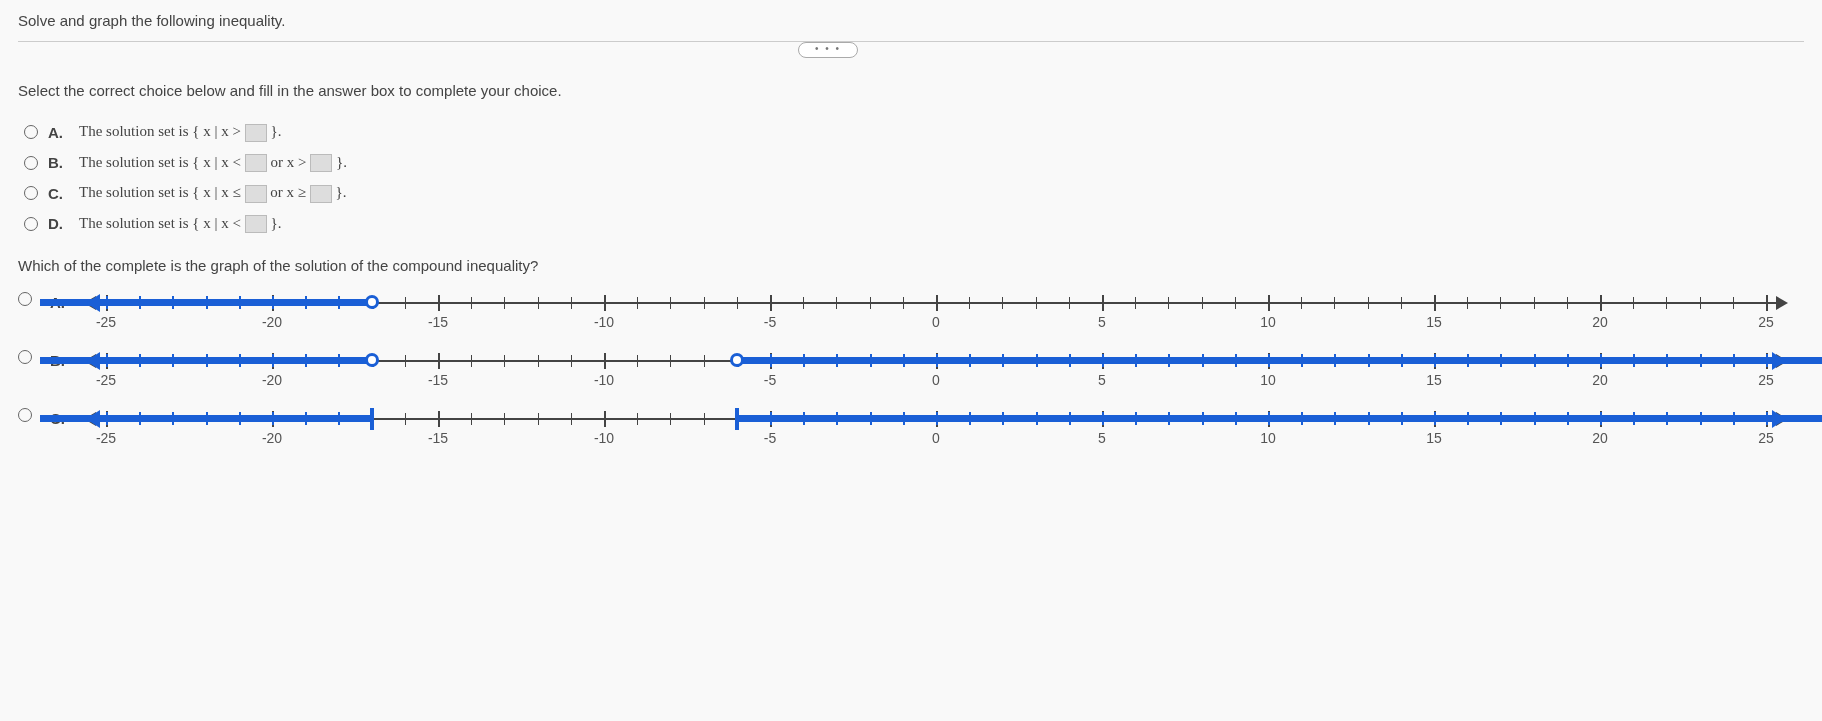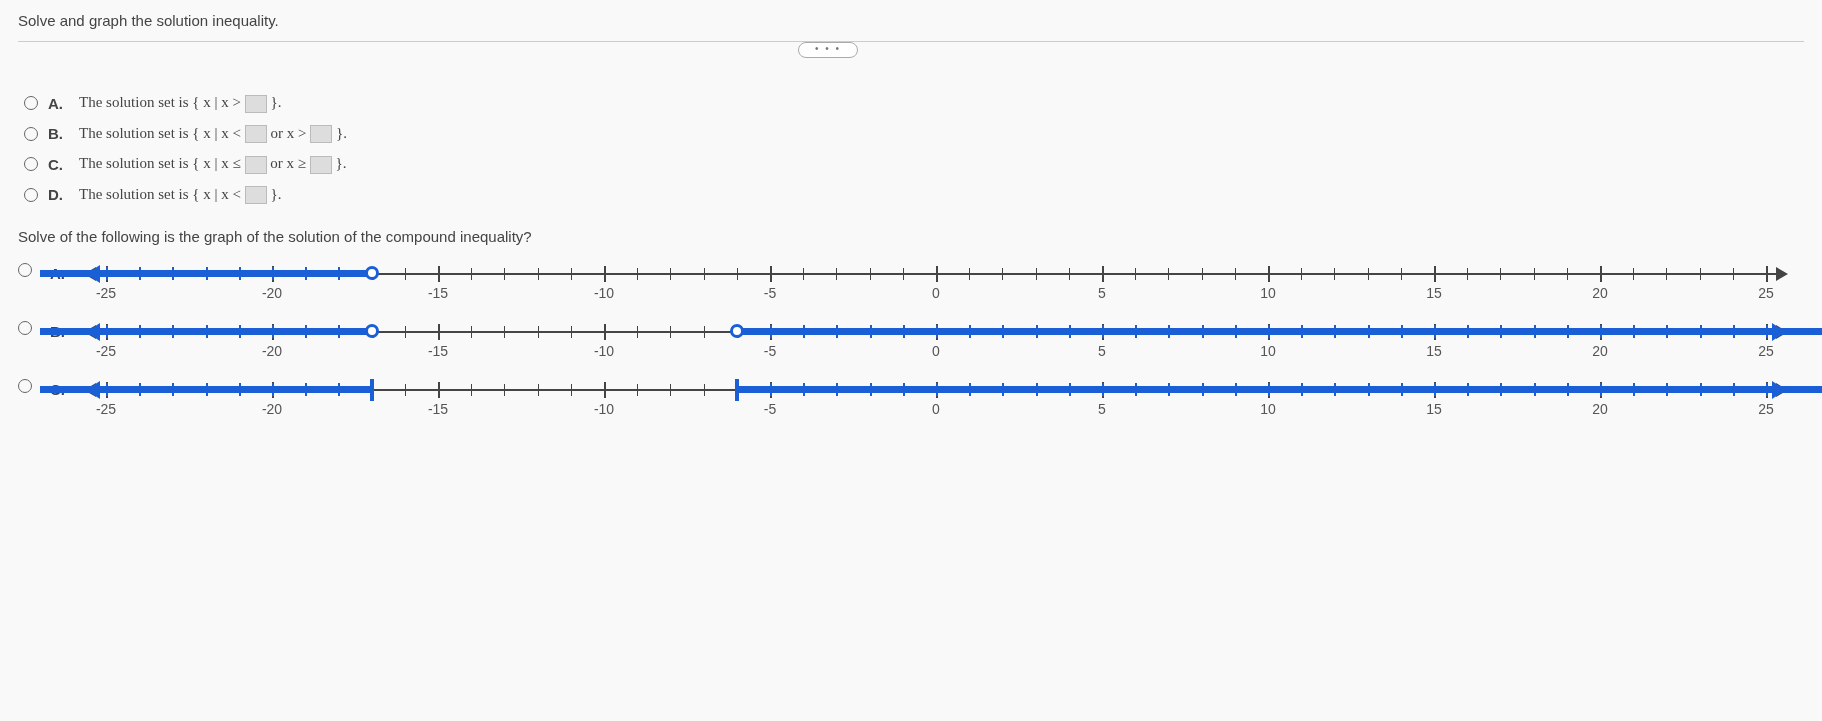--- a/index.html
+++ b/index.html
@@ -34,24 +34,25 @@
     .ray-tick { position:absolute; top:4px; width:2px; height:13px; background:#1a5fd6; }
     .endpoint-open { position:absolute; top:3px; width:14px; height:14px; border:3px solid #1a5fd6; border-radius:50%; background:#fff; transform:translateX(-50%); }
     .endpoint-bracket { position:absolute; top:0px; width:4px; height:22px; background:#1a5fd6; transform:translateX(-50%); }
     .blue-arrow-right { position:absolute; top:2px; width:0; height:0; border-left:14px solid #1a5fd6; border-top:9px solid transparent; border-bottom:9px solid transparent; }
     .blue-arrow-left  { position:absolute; top:2px; width:0; height:0; border-right:14px solid #1a5fd6; border-top:9px solid transparent; border-bottom:9px solid transparent; }
   </style>
 </head>
 <body>
 
 <div class="page">
-  <div class="question">Solve and graph the solution inequality.</div>
+  <div class="question">Solve and graph the following inequality.</div>
   <hr class="divider">
   <div class="ellipsis-capsule">• • •</div>
 
+  <div class="instruct">Select the correct choice below and fill in the answer box to complete your choice.</div>
 
   <div class="choices">
 
     <div class="choice-row">
       <span class="radio"></span>
       <span class="choice-label">A.</span>
       <span class="math">
         <span>The solution set is </span>
         <span>{ x | x &gt; </span>
         <span class="answer-box"></span>
@@ -90,21 +91,21 @@
       <span class="choice-label">D.</span>
       <span class="math">
         <span>The solution set is </span>
         <span>{ x | x &lt; </span>
         <span class="answer-box"></span>
         <span> }.</span>
       </span>
     </div>
   </div>
 
-  <div class="sub-q">Solve of the following is the graph of the solution of the compound inequality?</div>
+  <div class="sub-q">Which of the complete is the graph of the solution of the compound inequality?</div>
 
   <div class="numberlines">
     <div class="nl-row">
       <span class="radio"></span>
       <span class="nl-letter">A.</span>
       <div class="nl" id="nl-A">
           <div class="axis"></div>
           <div class="arrow-left"></div>
           <div class="arrow-right"></div>
           <div class="tick major" style="left: 20px;"></div>

